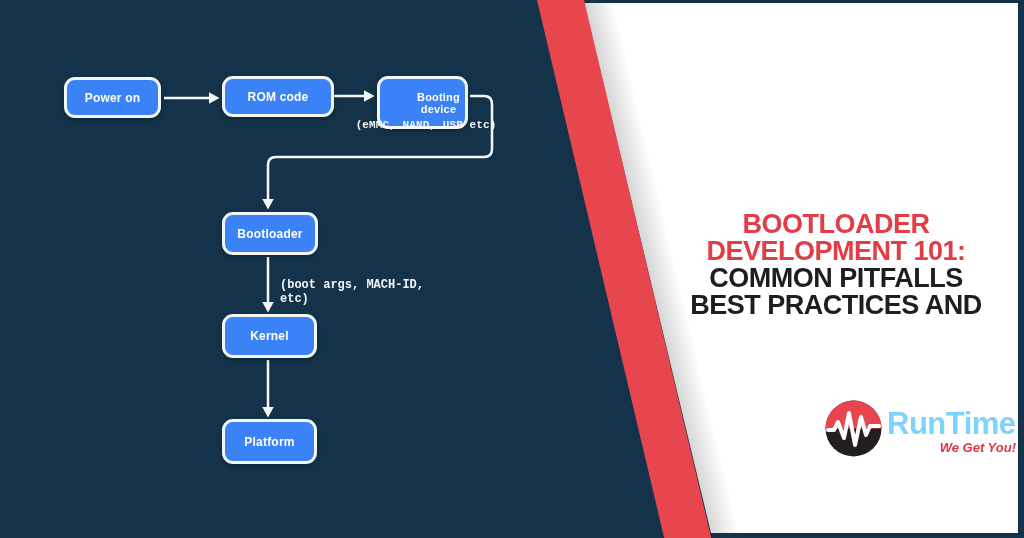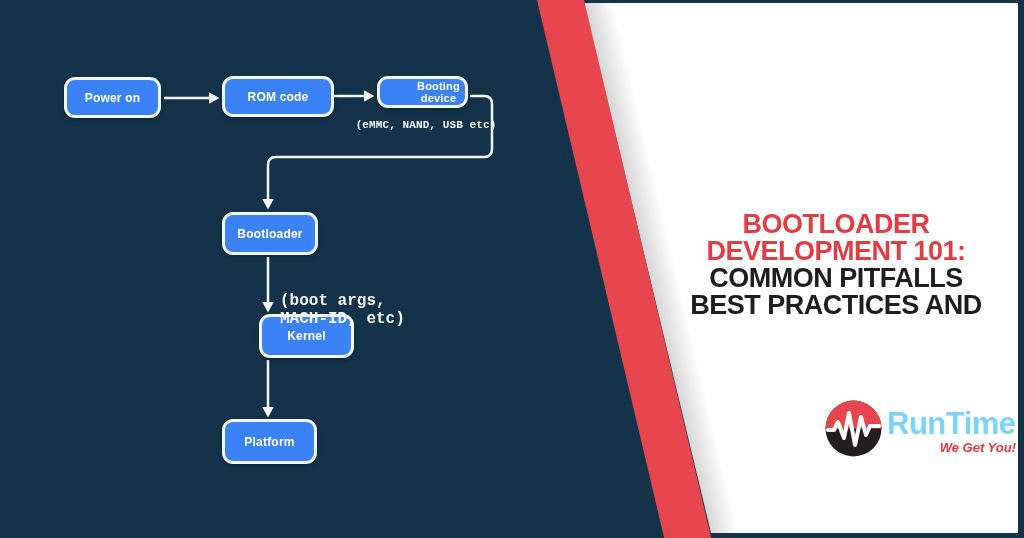--- a/index.html
+++ b/index.html
@@ -49,34 +49,34 @@
     color: #ffffff;
     font-weight: bold;
     font-size: 12px;
     letter-spacing: 0.2px;
     display: flex; align-items: center; justify-content: center;
     text-align: center;
     box-shadow: 0 2px 4px rgba(0,0,0,0.28);
   }
   .node-power     { left:  64px; top:  77px; width:  97px; height: 41px; }
   .node-rom       { left: 222px; top:  76px; width:  112px; height: 41px; }
-  .node-booting   { left: 377px; top:  76px; width:  91px; height: 32px; font-size: 11px; padding-left: 32px; }
+  .node-booting   { left: 377px; top:  76px; width:  91px; height: 53px; font-size: 11px; padding-left: 32px; }
   .node-bootloader{ left: 222px; top: 212px; width:  96px; height: 43px; }
-  .node-kernel    { left: 222px; top: 314px; width:  95px; height: 44px; margin-left: 37px; }
+  .node-kernel    { left: 222px; top: 314px; width:  95px; height: 44px; }
   .node-platform  { left: 222px; top: 419px; width:  95px; height: 45px; }
 
   
   .ann {
     position: absolute;
     color: #f2f6f7;
     font-weight: bold;
     font-family: Liberation Mono, monospace;
   }
   .ann-emmc     { left: 353px; top: 119px; width: 146px; text-align: center; font-size: 11px; letter-spacing: 0.1px; }
-  .ann-bootargs { left: 280px; top: 292px; width: 160px; font-size: 16px; }
+  .ann-bootargs { left: 280px; top: 278px; width: 160px; font-size: 12px; }
 
   
   .title {
     position: absolute;
     left: 656px; top: 211px; width: 360px;
     text-align: center;
     font-weight: bold;
     font-size: 27px;
     line-height: 27px;
     letter-spacing: -0.5px;

